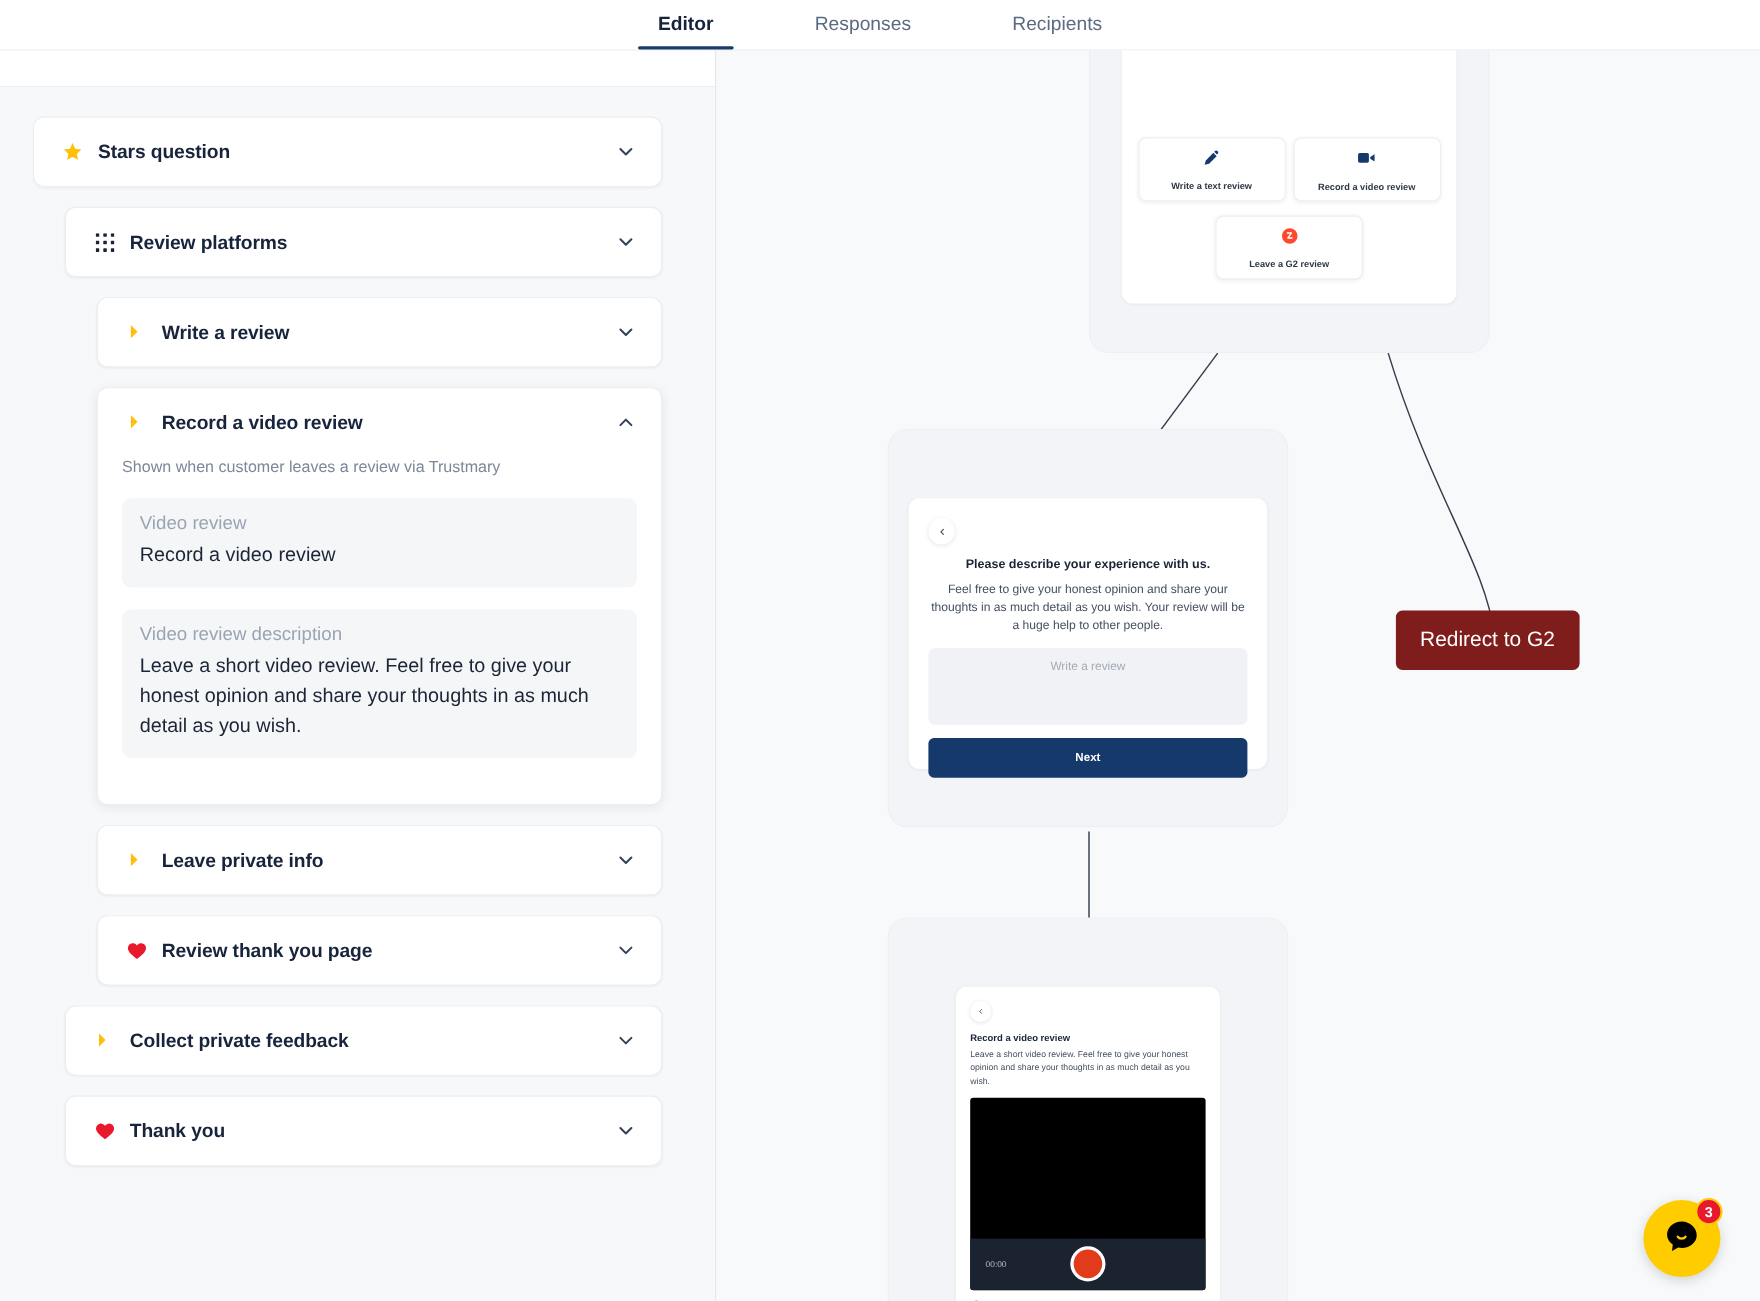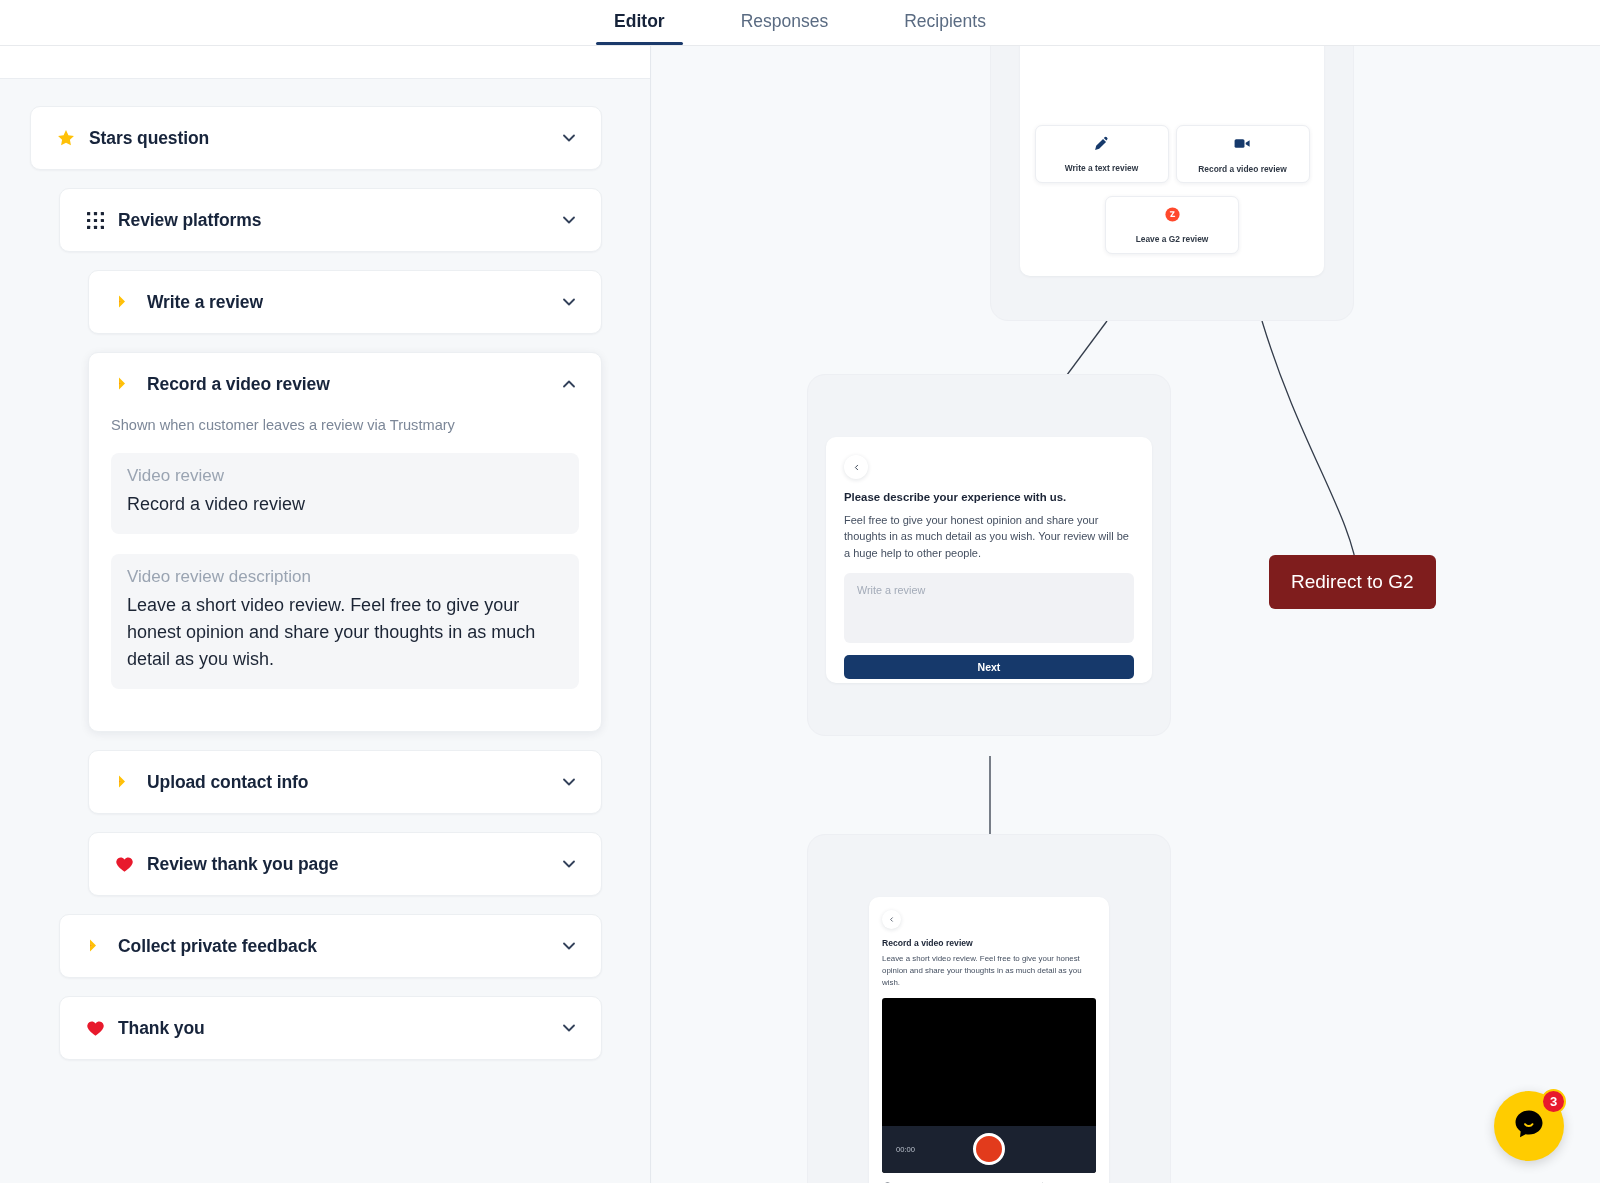--- a/index.html
+++ b/index.html
@@ -11,21 +11,21 @@
   }
   #root { position: relative; width: 1600px; height: 1183px; }
 
   
   .topbar {
     position: absolute; top: 0; left: 0; width: 1600px; height: 46px;
     background: #ffffff;
     display: flex; align-items: flex-start; justify-content: center;
     border-bottom: 1px solid #e8eaed;
   }
-  .tabs { display: flex; gap: 0px; }
+  .tabs { display: flex; gap: 16px; }
   .tab {
     padding: 0 38px; height: 45px; line-height: 42px;
     font-size: 17.5px; color: #5a6b82; font-weight: 400;
     cursor: pointer; position: relative;
   }
   .tab.active { color: #16233a; font-weight: 700; }
   .tab.active::after {
     content: ""; position: absolute; left: 20px; right: 20px; bottom: 0;
     height: 3px; background: #1b3a6b; border-radius: 2px;
   }
@@ -116,21 +116,21 @@
     display: flex; align-items: center; justify-content: center;
   }
   .q-title { font-size: 11.4px; font-weight: 700; color: #1b2436; margin-top: 12px; }
   .q-desc { font-size: 11px; color: #444f60; line-height: 1.48; margin-top: 9px; }
   .q-textarea {
     margin-top: 12px; background: #f1f2f5; border-radius: 6px;
     height: 70px; padding: 11px 13px; font-size: 10.8px; color: #a3abb8;
   }
   .q-next {
     margin-top: 12px; background: #16396b; color: #fff; border-radius: 5px;
-    height: 24px; display: flex; align-items: center; justify-content: center;
+    height: 36px; display: flex; align-items: center; justify-content: center;
     font-size: 10.5px; font-weight: 700;
   }
 
   
   .v-title { font-size: 8.6px; font-weight: 700; color: #1b2436; margin-top: 9px; }
   .v-desc { font-size: 7.9px; color: #444f60; line-height: 1.5; margin-top: 5px; }
   .v-stage { margin-top: 9px; background: #000; border-radius: 3px; height: 175px; position: relative; overflow: hidden; }
   .v-bar { position: absolute; left: 0; right: 0; bottom: 0; height: 47px; background: #1b2230; display: flex; align-items: center; }
   .v-time { font-size: 7.6px; color: #b9c0cb; margin-left: 14px; }
   .v-rec {
@@ -276,21 +276,21 @@
       </div>
 
       <div class="card lvl2">
         <div class="card-head">
           <span class="ico">
             <svg width="16" height="16" viewBox="0 0 16 16">
                 <path fill="#FFC107" d="M3 1.5l6 6-6 6V9.3l2.2-1.8L3 5.7z"></path>
                 <path fill="#FFA000" d="M3 9.3l2.2-1.8L3 5.7z"></path>
               </svg>
           </span>
-          <span class="card-title">Upload contact info</span>
+          <span class="card-title">Leave private info</span>
           <span class="chev">
             <svg width="20" height="20" viewBox="0 0 24 24" fill="none" stroke="#33415a" stroke-width="2.2" stroke-linecap="round" stroke-linejoin="round">
                 <polyline points="6 9 12 15 18 9"></polyline>
               </svg>
           </span>
         </div>
       </div>
 
       <div class="card lvl2">
         <div class="card-head">
@@ -380,21 +380,21 @@
                   <circle cx="12" cy="12" r="10" fill="#FF492C"></circle>
                   <path d="M9 8.2h5.2l-4.6 6.4h5.4" fill="none" stroke="#fff" stroke-width="1.7" stroke-linecap="round" stroke-linejoin="round"></path>
                 </svg>
             </span>
             <span class="opt-label">Leave a G2 review</span>
           </div>
         </div>
       </div>
     </div>
 
-    <div class="frame" style="left:155px; top:328px; width:364px; height:362px;">
+    <div class="frame" style="left:155px; top:344px; width:364px; height:362px;text-align:center;">
       <div class="inner" style="left:18px; top:62px; right:18px; bottom:52px; padding:18px 18px 0 18px;">
         <div class="backbtn">
           <svg width="9" height="9" viewBox="0 0 24 24" fill="none" stroke="#3d4757" stroke-width="2.6" stroke-linecap="round" stroke-linejoin="round">
               <polyline points="15 18 9 12 15 6"></polyline>
             </svg>
         </div>
         <div class="q-title">Please describe your experience with us.</div>
         <div class="q-desc">Feel free to give your honest opinion and share your thoughts in as much detail as you wish. Your review will be a huge help to other people.</div>
         <div class="q-textarea">Write a review</div>
         <div class="q-next">Next</div>

